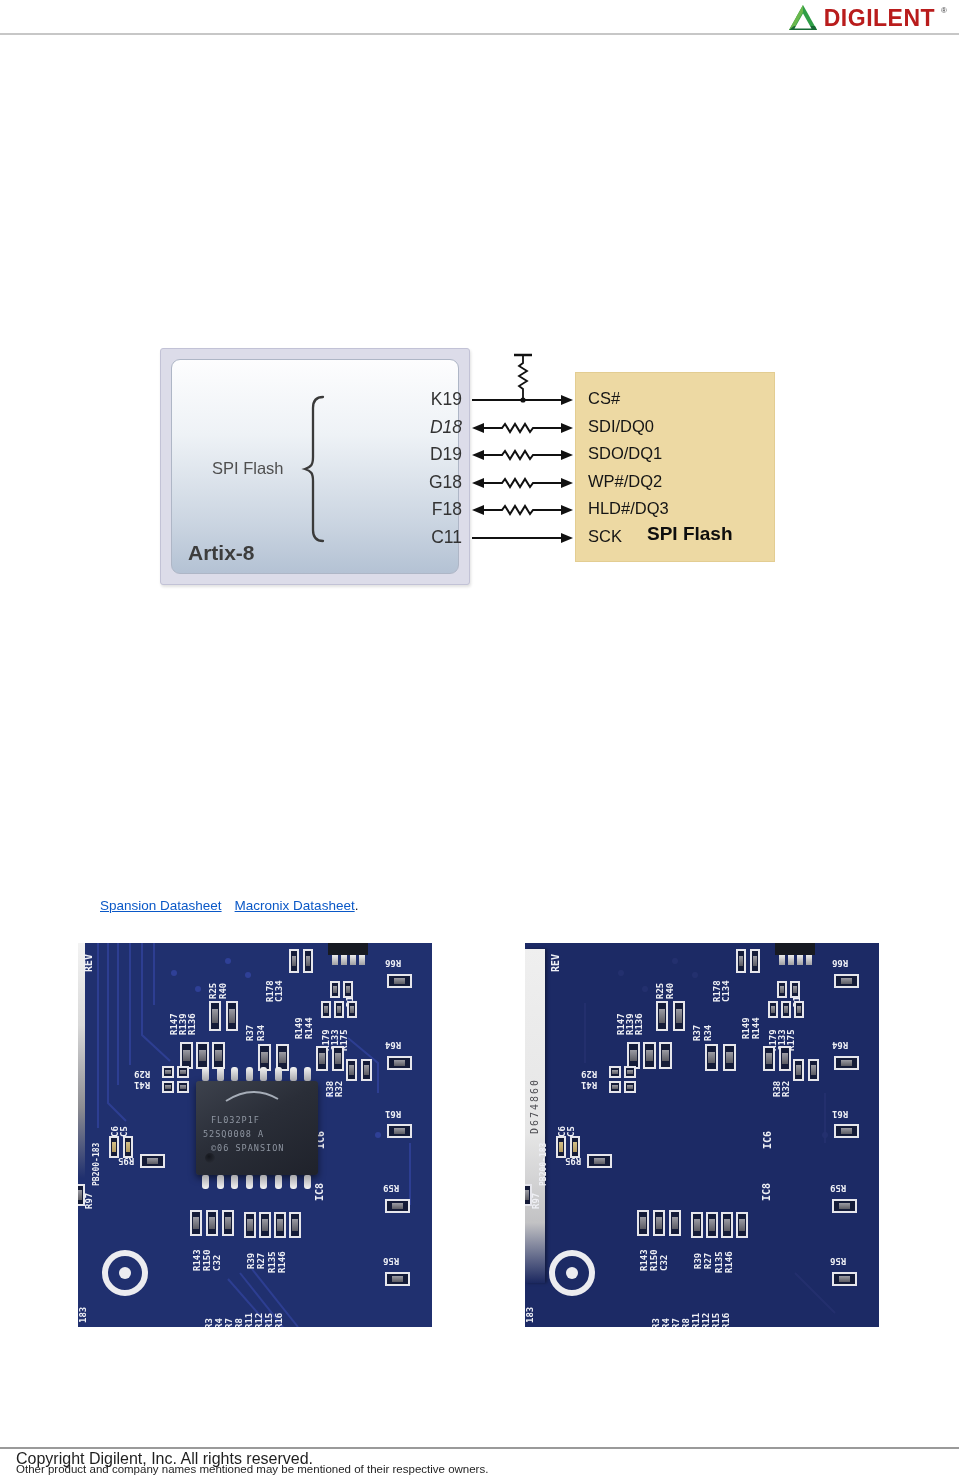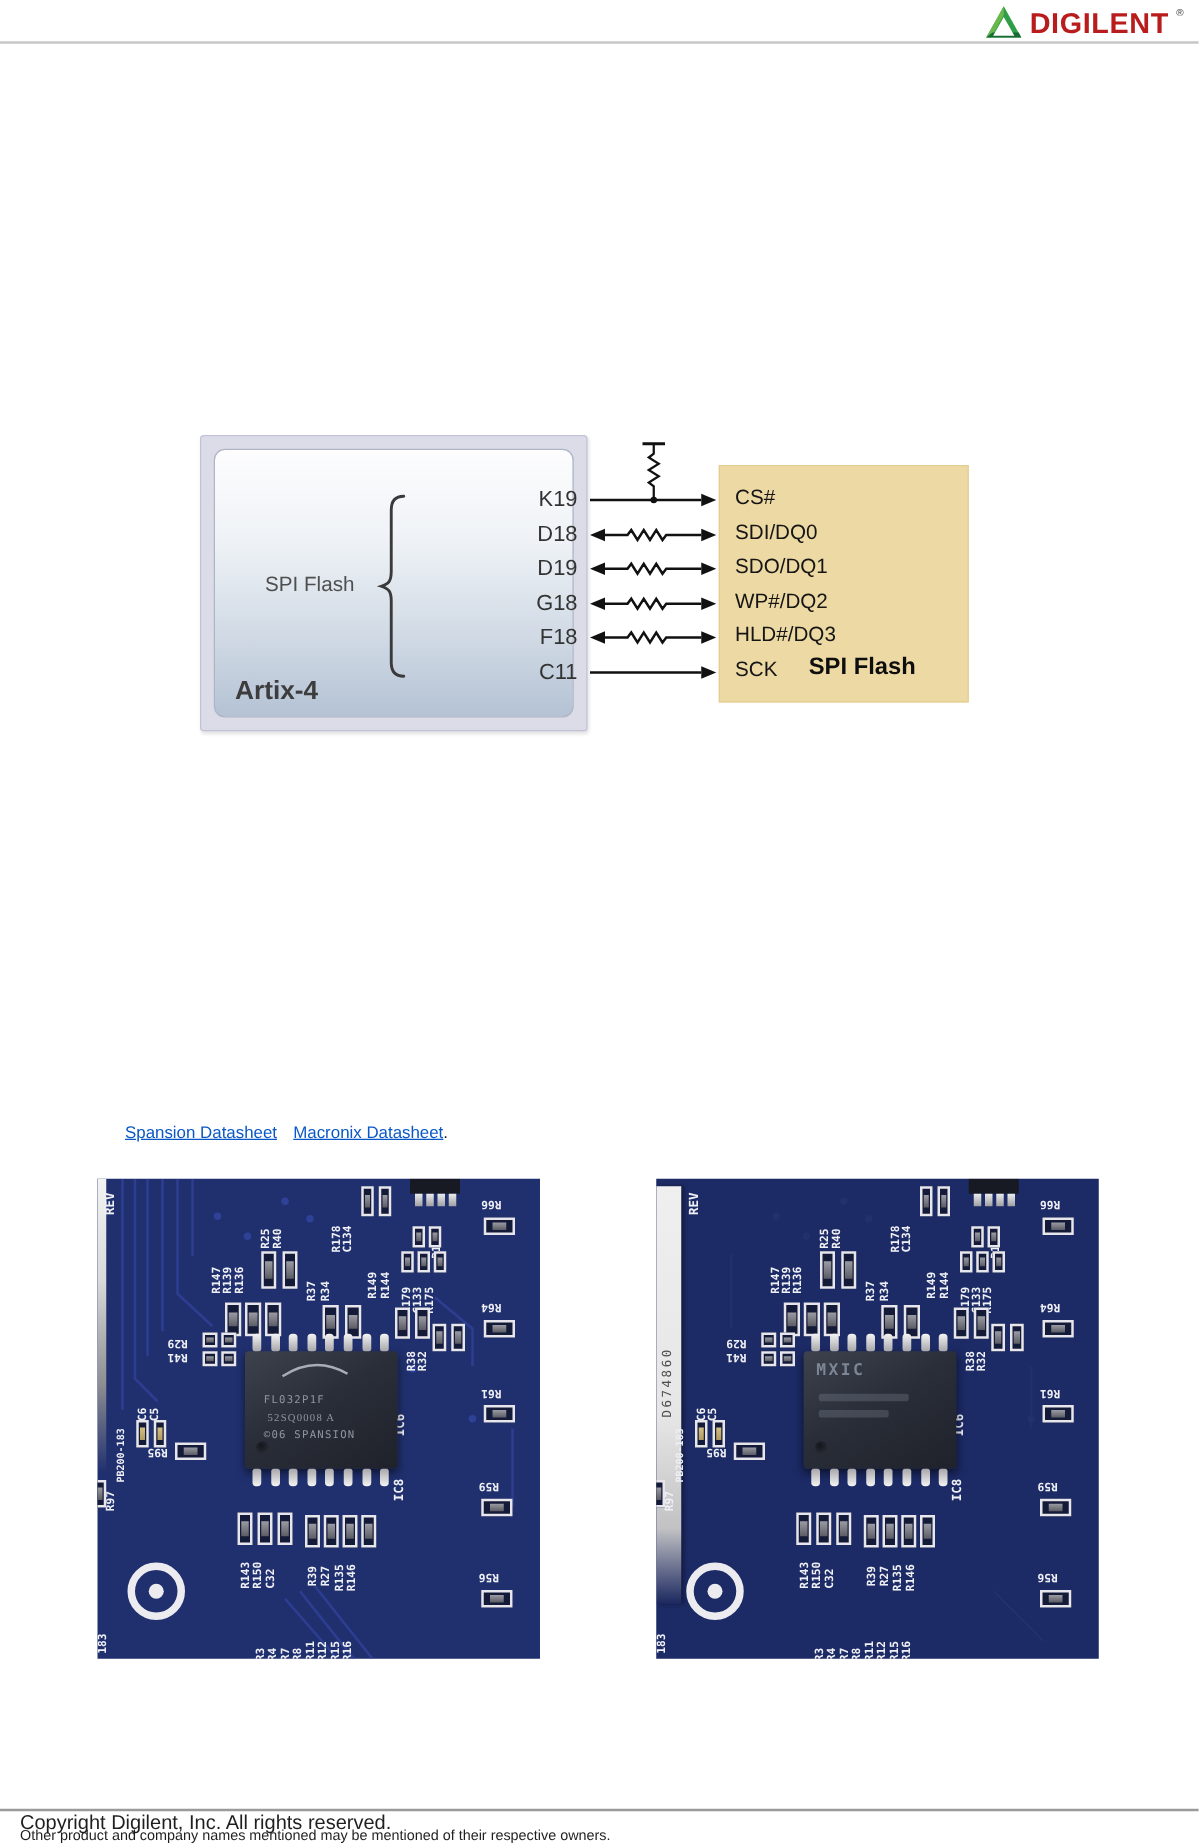--- a/index.html
+++ b/index.html
@@ -96,21 +96,21 @@
   <span class="brand">DIGILENT</span>
   <span class="reg">®</span>
 </div>
 <div class="hrule"></div>
 
 <section class="diagram">
   <div class="fpga-frame">
     <div class="fpga-box"></div>
   </div>
   <span class="grp-label">SPI Flash</span>
-  <span class="fpga-name">Artix-4</span>
+  <span class="fpga-name">Artix-8</span>
   <div class="flash-box"></div>
   <span class="flash-name">SPI Flash</span>
   <svg class="wires" id="wires" width="620" height="245" viewBox="0 0 620 245">
       <line x1="312" y1="55" x2="401" y2="55" stroke="#111111" stroke-width="2"></line>
       <polygon points="413,55 401,50 401,60" fill="#111111"></polygon>
       <path d="M 363,55 L 363,44 l -4,-3 l 8,-5 l -8,-5 l 8,-5 l -8,-5 l 4,-3 L 363,10" stroke="#111111" stroke-width="1.8" fill="none"></path>
       <line x1="354" y1="10" x2="372" y2="10" stroke="#111111" stroke-width="2.5"></line>
       <circle cx="363" cy="55" r="2.6" fill="#111111"></circle>
       <path d="M 324,83 L 342,83 l 3,-4 l 5,8 l 5,-8 l 5,8 l 5,-8 l 5,8 l 3,-4  L 401,83" stroke="#111111" stroke-width="2" fill="none"></path>
       <polygon points="312,83 324,78 324,88" fill="#111111"></polygon>
@@ -123,21 +123,21 @@
       <polygon points="413,138 401,133 401,143" fill="#111111"></polygon>
       <path d="M 324,165 L 342,165 l 3,-4 l 5,8 l 5,-8 l 5,8 l 5,-8 l 5,8 l 3,-4  L 401,165" stroke="#111111" stroke-width="2" fill="none"></path>
       <polygon points="312,165 324,160 324,170" fill="#111111"></polygon>
       <polygon points="413,165 401,160 401,170" fill="#111111"></polygon>
       <line x1="312" y1="193" x2="401" y2="193" stroke="#111111" stroke-width="2"></line>
       <polygon points="413,193 401,188 401,198" fill="#111111"></polygon>
       <path d="M 163,52 C 155,52 153,57 153,63 L 153,112 C 153,120 151,122 145,124 C 151,126 153,128 153,136 L 153,185 C 153,191 155,196 163,196" stroke="#3a3a3a" stroke-width="2.3" fill="none" stroke-linecap="round"></path>
     </svg>
   <div id="pins">
       <span class="pin" style="top: 44px;">K19</span>
-      <span class="pin" style="top: 72px;">D18</span>
+      <span class="pin" style="top: 72px; font-style: italic;">D18</span>
       <span class="pin" style="top: 99px;">D19</span>
       <span class="pin" style="top: 127px;">G18</span>
       <span class="pin" style="top: 154px;">F18</span>
       <span class="pin" style="top: 182px;">C11</span>
     </div>
   <div id="signals">
       <span class="sig" style="top: 44px;">CS#</span>
       <span class="sig" style="top: 72px;">SDI/DQ0</span>
       <span class="sig" style="top: 99px;">SDO/DQ1</span>
       <span class="sig" style="top: 127px;">WP#/DQ2</span>
@@ -351,21 +351,21 @@
       <div class="cpin b" style="left: 79px; top: 94px;"></div>
       <div class="cpin" style="left: 93.6px; top: -14px;"></div>
       <div class="cpin b" style="left: 93.6px; top: 94px;"></div>
       <div class="cpin" style="left: 108.2px; top: -14px;"></div>
       <div class="cpin b" style="left: 108.2px; top: 94px;"></div>
       <div class="dimple"></div>
       <svg width="56" height="14" style="position: absolute; left: 28px; top: 9px;">
         <path d="M2,11 Q28,-6 54,9" stroke="#a6adb8" stroke-width="2" fill="none"></path>
       </svg>
       <span class="chip-txt" style="left: 15px; top: 34px;">FL032P1F</span>
-      <span class="chip-txt" style="left: 18px; top: 48px; font-family: Liberation Serif, serif;">52SQ0008 A</span>
+      <span class="chip-txt" style="left: 7px; top: 48px;">52SQ0008 A</span>
       <span class="chip-txt" style="left: 15px; top: 62px;">©06 SPANSION</span>
     </div>
     <div class="fiducial">
       <div class="fid-dot"></div>
     </div>
   </div>
 <div class="photo photo-right" id="photoR">
     <svg width="354" height="384" class="tracesvg">
       <path d="M60,120 V60" stroke="#25316f" stroke-width="2" fill="none" opacity="0.8"></path>
       <path d="M300,150 V200" stroke="#25316f" stroke-width="2" fill="none" opacity="0.8"></path>
@@ -540,42 +540,20 @@
       <div class="pad-core"></div>
     </div>
     <div class="hpad" style="left: 62px; top: 211px;">
       <div class="pad-core"></div>
     </div>
     <div class="mini-ic"></div>
     <div class="mpin" style="left: 254px; top: 12px;"></div>
     <div class="mpin" style="left: 263px; top: 12px;"></div>
     <div class="mpin" style="left: 272px; top: 12px;"></div>
     <div class="mpin" style="left: 281px; top: 12px;"></div>
-    <div class="chip">
-      <div class="cpin" style="left: 6px; top: -14px;"></div>
-      <div class="cpin b" style="left: 6px; top: 94px;"></div>
-      <div class="cpin" style="left: 20.6px; top: -14px;"></div>
-      <div class="cpin b" style="left: 20.6px; top: 94px;"></div>
-      <div class="cpin" style="left: 35.2px; top: -14px;"></div>
-      <div class="cpin b" style="left: 35.2px; top: 94px;"></div>
-      <div class="cpin" style="left: 49.8px; top: -14px;"></div>
-      <div class="cpin b" style="left: 49.8px; top: 94px;"></div>
-      <div class="cpin" style="left: 64.4px; top: -14px;"></div>
-      <div class="cpin b" style="left: 64.4px; top: 94px;"></div>
-      <div class="cpin" style="left: 79px; top: -14px;"></div>
-      <div class="cpin b" style="left: 79px; top: 94px;"></div>
-      <div class="cpin" style="left: 93.6px; top: -14px;"></div>
-      <div class="cpin b" style="left: 93.6px; top: 94px;"></div>
-      <div class="cpin" style="left: 108.2px; top: -14px;"></div>
-      <div class="cpin b" style="left: 108.2px; top: 94px;"></div>
-      <div class="dimple"></div>
-      <span class="chip-txt chip-logo-big" style="left: 10px; top: 8px;">MXIC</span>
-      <div class="faintbar" style="left: 12px; top: 34px; width: 72px;"></div>
-      <div class="faintbar" style="left: 12px; top: 47px; width: 56px;"></div>
-    </div>
     <div class="fiducial">
       <div class="fid-dot"></div>
     </div>
   </div>
 
 <div class="frule"></div>
 <div class="f1">Copyright Digilent, Inc. All rights reserved.</div>
 <div class="f2">Other product and company names mentioned may be mentioned of their respective owners.</div>
 
 </body></html>

